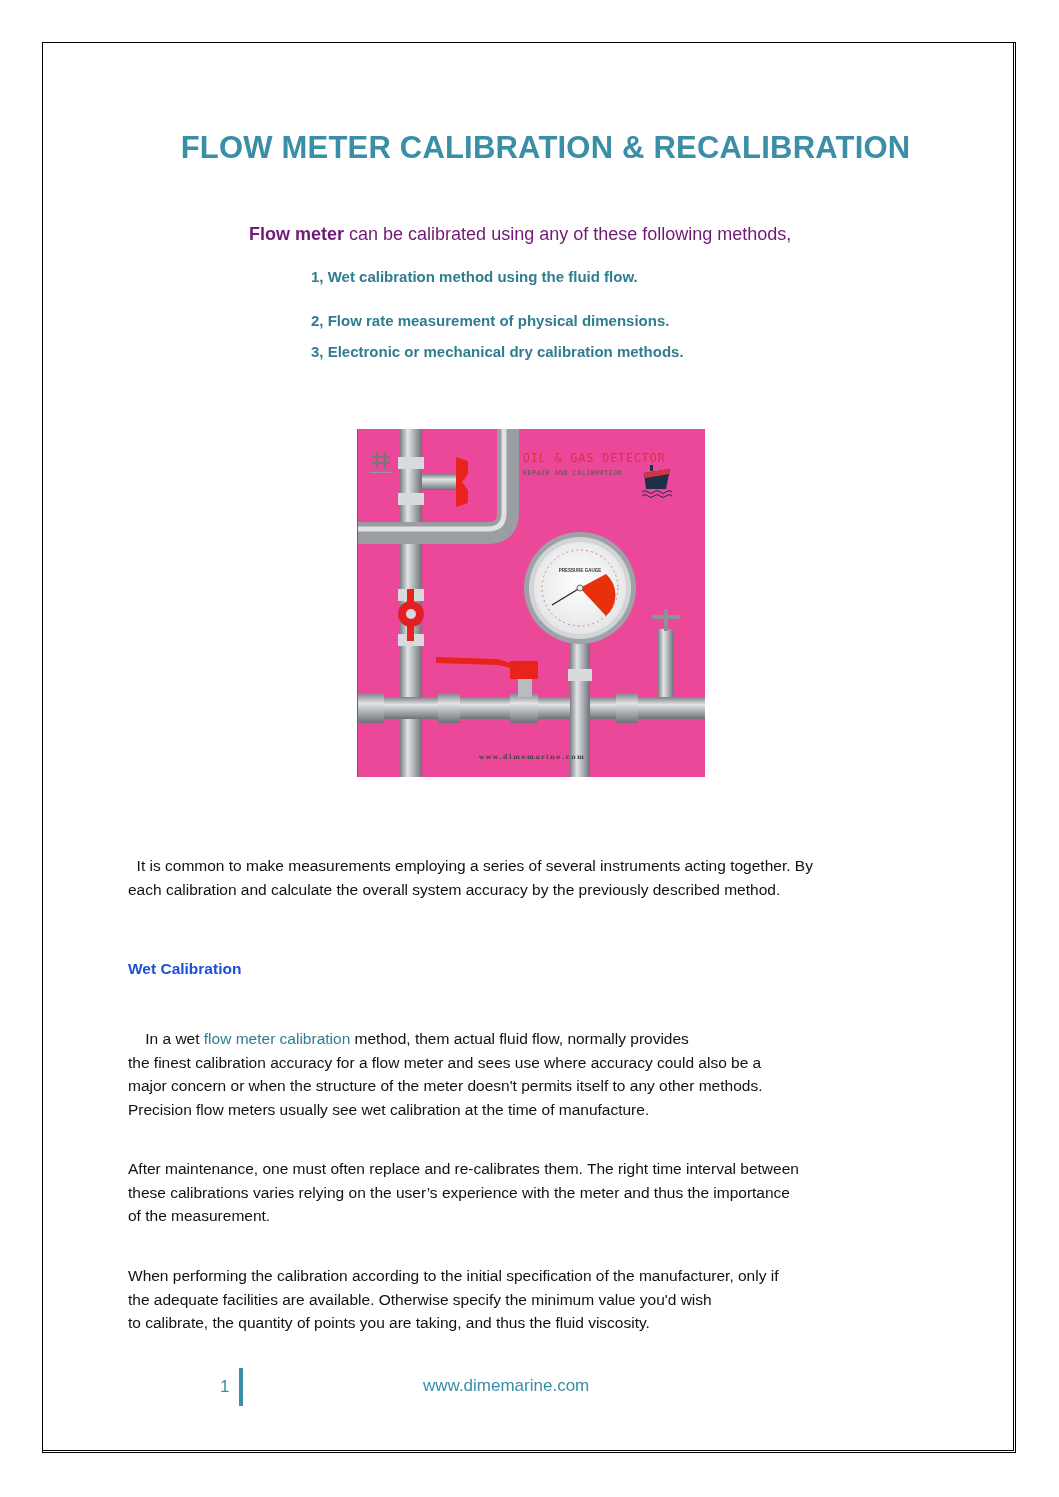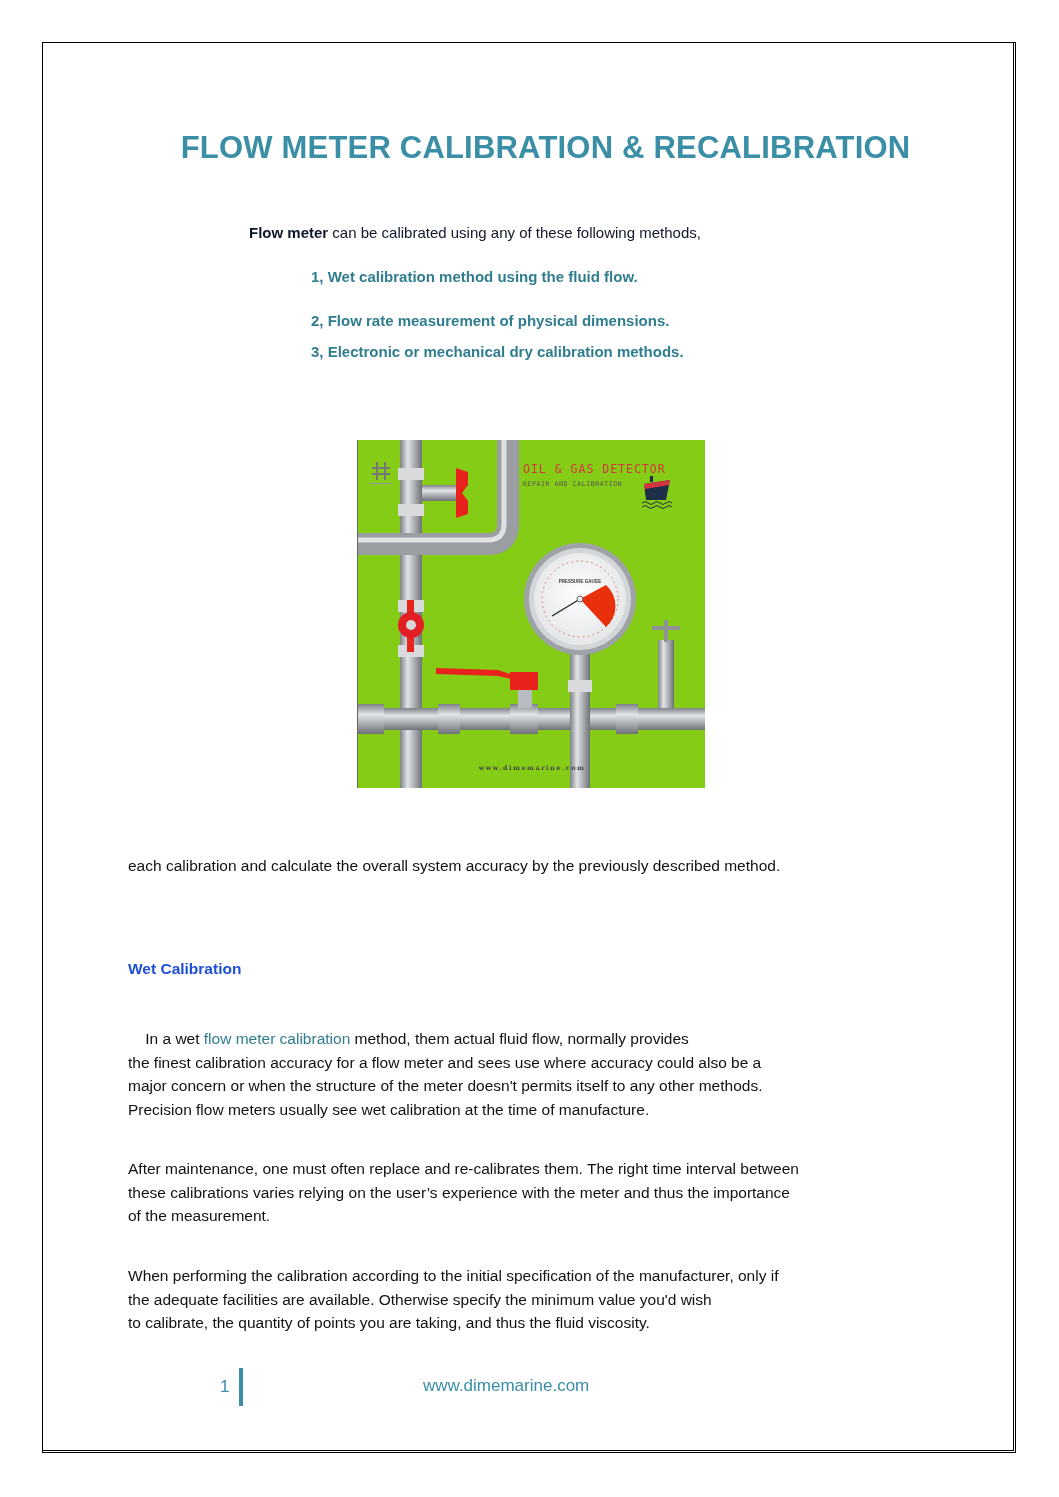--- a/index.html
+++ b/index.html
@@ -13,29 +13,29 @@
     border-top: 1.5px solid #000; border-left: 1.5px solid #000;
     border-right: 3px double #000; border-bottom: 3px double #000;
     box-sizing: border-box;
   }
   .title {
     position: absolute; left: 0; width: 1059px; top: 130px;
     text-align: center; font-size: 31px; font-weight: bold;
     color: #3a8ea5; letter-spacing: 0.2px; margin-left: 16px;
   }
   .intro {
-    position: absolute; left: 249px; top: 224px; font-size: 15px; color: #0f172a;
+    position: absolute; left: 249px; top: 224px; font-size: 18px; color: #701a75;
   }
   .intro b { font-weight: bold; }
   .method {
     position: absolute; left: 301px; font-size: 15px; font-weight: bold; color: #2f7d8f; margin-left: 10px;
   }
   .figure {
-    position: absolute; left: 357px; top: 440px; width: 347px; height: 348px;
-    background: #84cc16; border-left: 1px solid #666; overflow: hidden;
+    position: absolute; left: 357px; top: 429px; width: 347px; height: 348px;
+    background: #ec4899; border-left: 1px solid #666; overflow: hidden;
   }
   .para {
     position: absolute; left: 128px; width: 820px; font-size: 15.5px;
     line-height: 23.5px; color: #111;
   }
   .para .line { display: block; white-space: nowrap; }
   .link { color: #2f7d8f; }
   .heading {
     position: absolute; left: 128px; top: 960px; font-size: 15.5px;
     font-weight: bold; color: #1d4ed8;
@@ -147,20 +147,21 @@
       <path d="M0 8 L26 4 L25 9 L1 13 Z" fill="#d5353f"></path>
       <path d="M-2 27 q3 -3 6 0 t6 0 t6 0 t6 0 t6 0" fill="none" stroke="#1f2f4a" stroke-width="1"></path>
       <path d="M-2 31 q3 -3 6 0 t6 0 t6 0 t6 0 t6 0" fill="none" stroke="#1f2f4a" stroke-width="1"></path>
     </g>
 
     <text x="174" y="330" font-size="6.5" text-anchor="middle" fill="#444" font-family="DejaVu Serif, serif" font-weight="bold" letter-spacing="1.5">www.dimemarine.com</text>
   </svg>
 </div>
 
 <div class="para" style="top:854px">
+  <span class="line" style="white-space:pre">  It is common to make measurements employing a series of several instruments acting together. By</span>
   <span class="line">each calibration and calculate the overall system accuracy by the previously described method.</span>
 </div>
 
 <div class="heading">Wet Calibration</div>
 
 <div class="para" style="top:1027px">
   <span class="line" style="white-space:pre"><span>    In a wet </span><span class="link">flow meter calibration</span><span> method, them actual fluid flow, normally provides</span></span>
   <span class="line">the finest calibration accuracy for a flow meter and sees use where accuracy could also be a</span>
   <span class="line">major concern or when the structure of the meter doesn't permits itself to any other methods.</span>
   <span class="line">Precision flow meters usually see wet calibration at the time of manufacture.</span>

